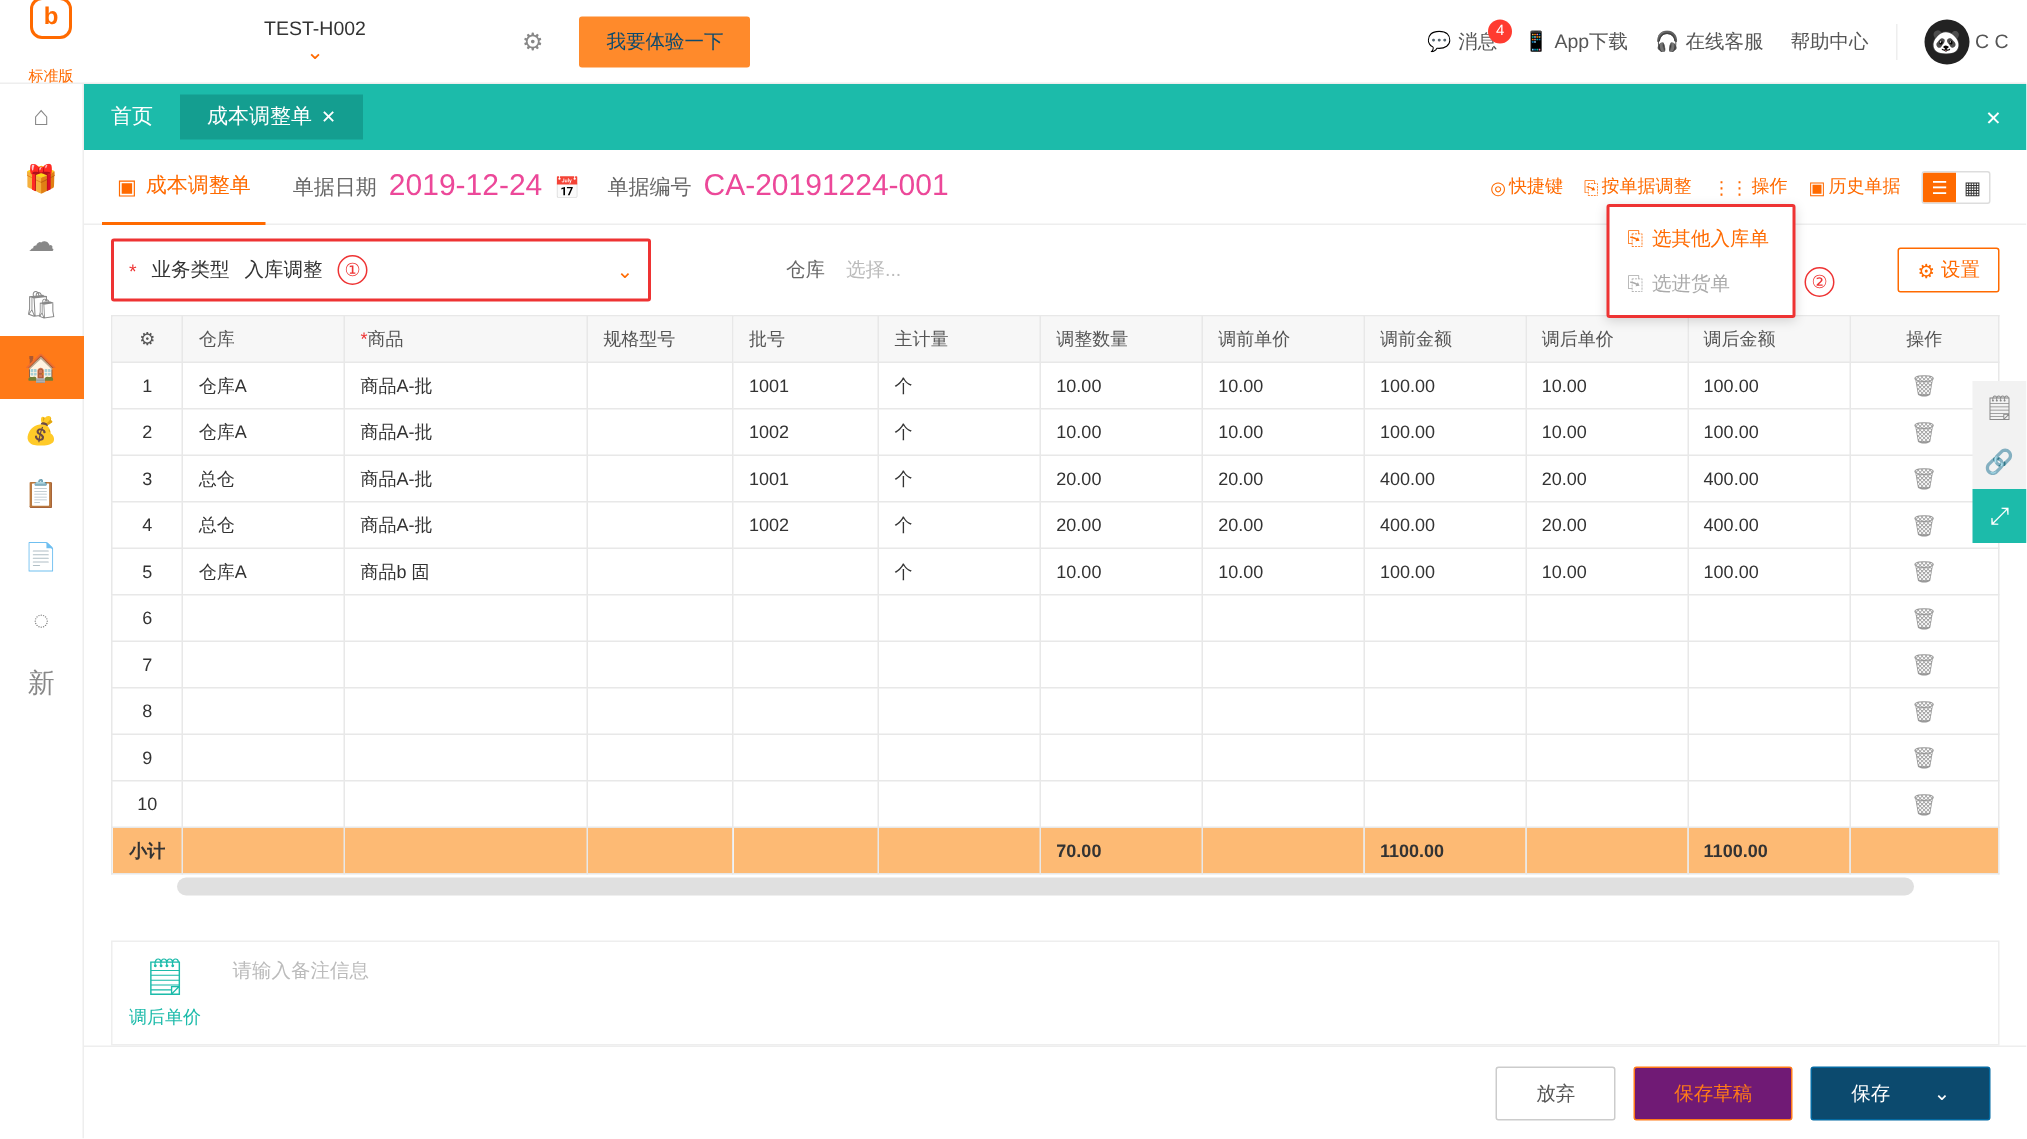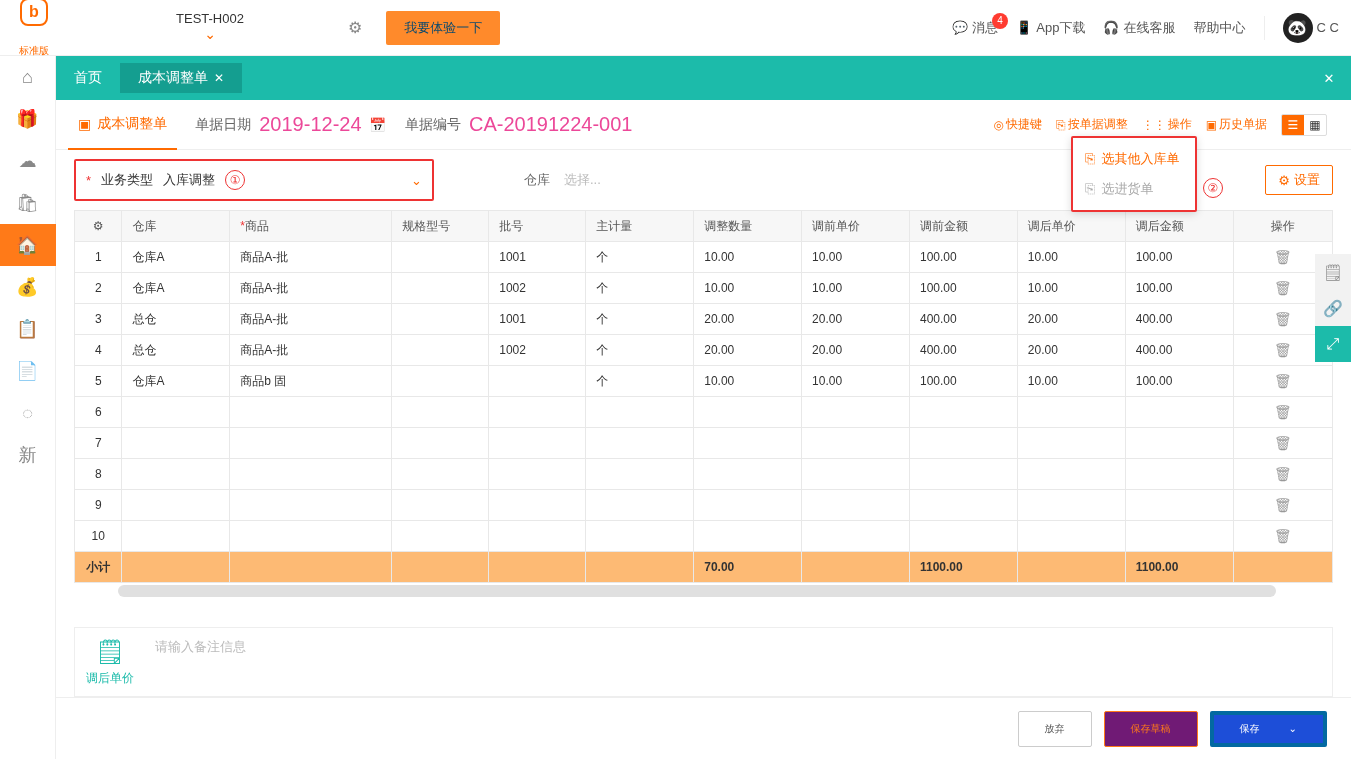--- a/index.html
+++ b/index.html
@@ -65,24 +65,24 @@
 .subtotal td { background:#fdba74; font-weight:bold;}
 .hscroll { height:12px; background:#e0e0e0; margin:2px 0 0 44px; border-radius:6px; width:92%;}
 
 .remark-box { margin:22px 18px 0 18px; border:1px solid #eee; display:flex; height:70px;}
 .remark-icon { width:70px; display:flex; flex-direction:column; align-items:center; justify-content:center; gap:4px; color:#1cbbaa; font-size:12px;}
 .remark-icon .ico { font-size:24px;}
 .remark-input { flex:1; border:none; padding:10px; font-size:13px; color:#666; resize:none; outline:none;}
 .remark-input::placeholder{color:#bbb;}
 
 .footer { height:62px; border-top:1px solid #eee; display:flex; align-items:center; justify-content:flex-end; gap:12px; padding:0 24px;}
-.btn { height:36px; padding:0 26px; border-radius:2px; cursor:pointer; font-size:10px; display:flex; align-items:center; gap:6px;}
+.btn { height:36px; padding:0 26px; border-radius:2px; cursor:pointer; font-size:13px; display:flex; align-items:center; gap:6px;}
 .btn.ghost { background:#fff; border:1px solid #ccc; color:#555;}
 .btn.outline { background:#701a75; border:1px solid #ff7a18; color:#ff7a18;}
-.btn.primary { background:#1d4ed8; border:4px solid #0369a1; color:#fff;gap:29px;}
+.btn.primary { background:#0c4a6e; border:1px solid #0369a1; color:#fff;gap:29px;}
 
 .right-dock { position:absolute; right:0; top:44px; display:flex; flex-direction:column;}
 .dock-item { width:36px; height:36px; background:#f2f2f2; color:#888; display:flex; align-items:center; justify-content:center; margin-bottom:0; cursor:pointer; font-size:16px;}
 .dock-item.teal { background:#1cbbaa; color:#fff;}
 
 .col-gear{width:44px;} .col-wh{width:100px;} .col-prod{width:150px;} .col-spec{width:90px;} .col-batch{width:90px;} .col-unit{width:100px;}
 .col-qty{width:100px;} .col-pb{width:100px;} .col-ab{width:100px;} .col-pa{width:100px;} .col-aa{width:100px;} .col-op{width:92px;}
 </style>
 </head>
 <body>

